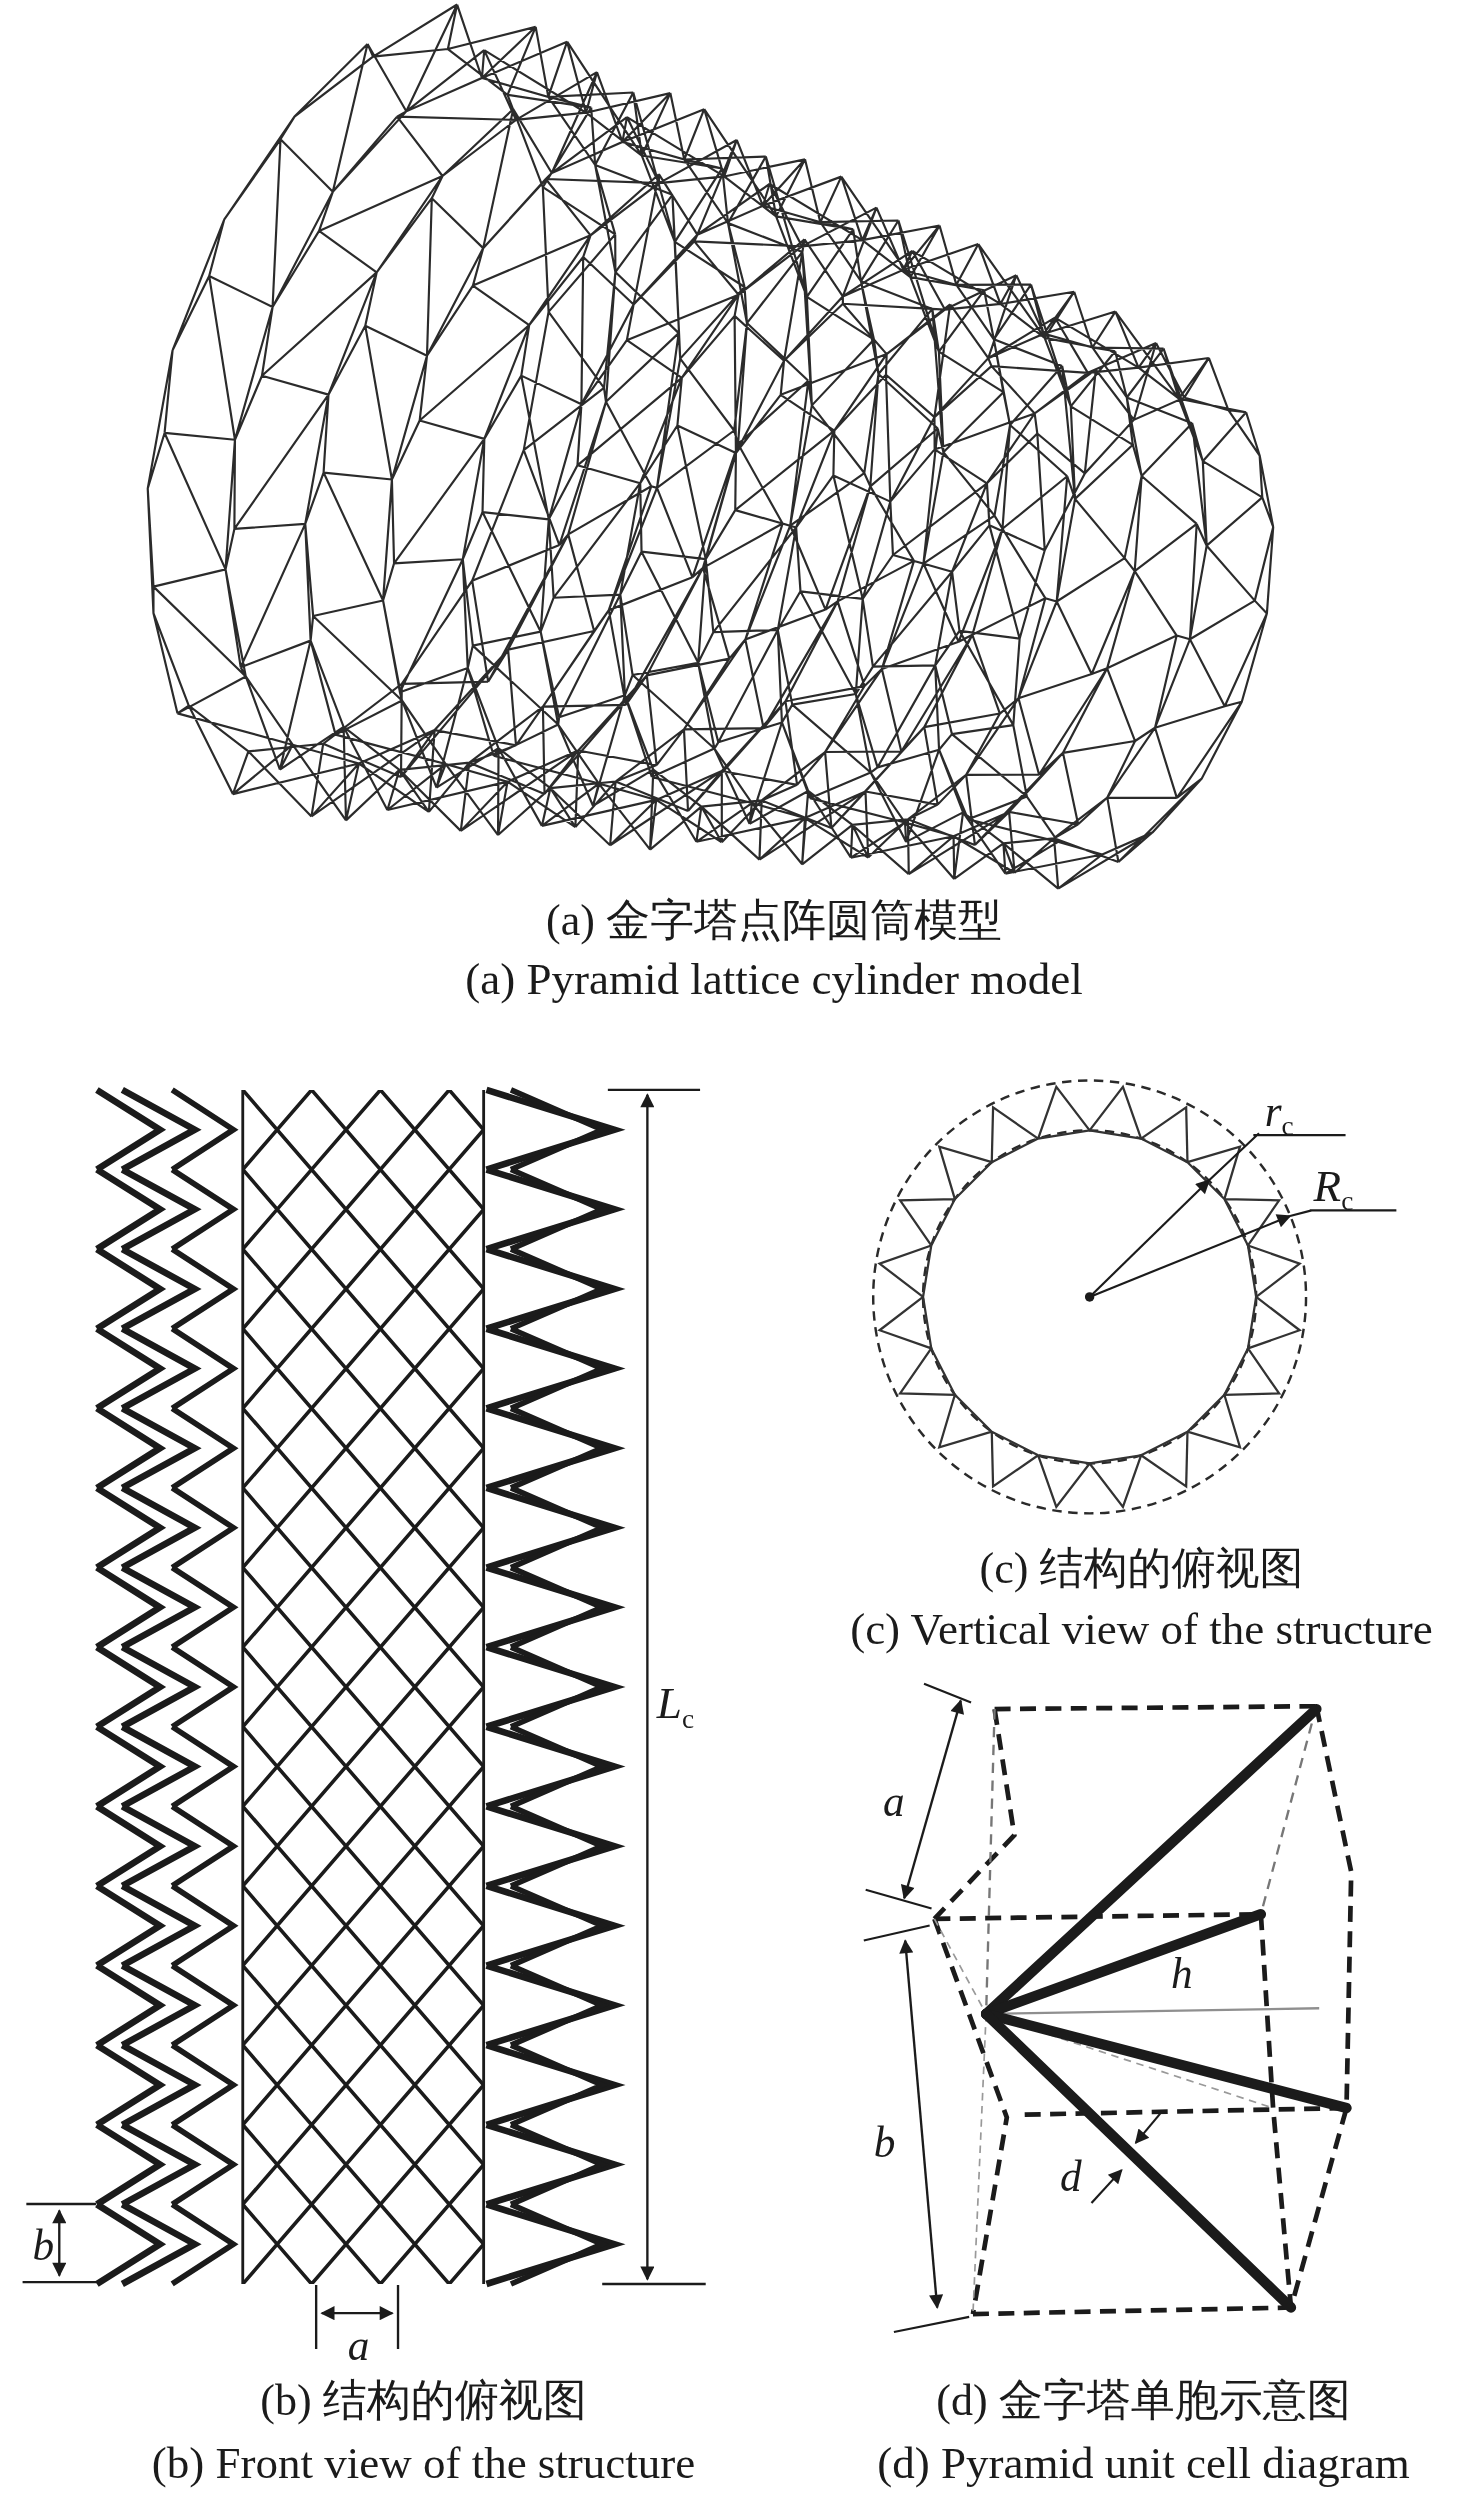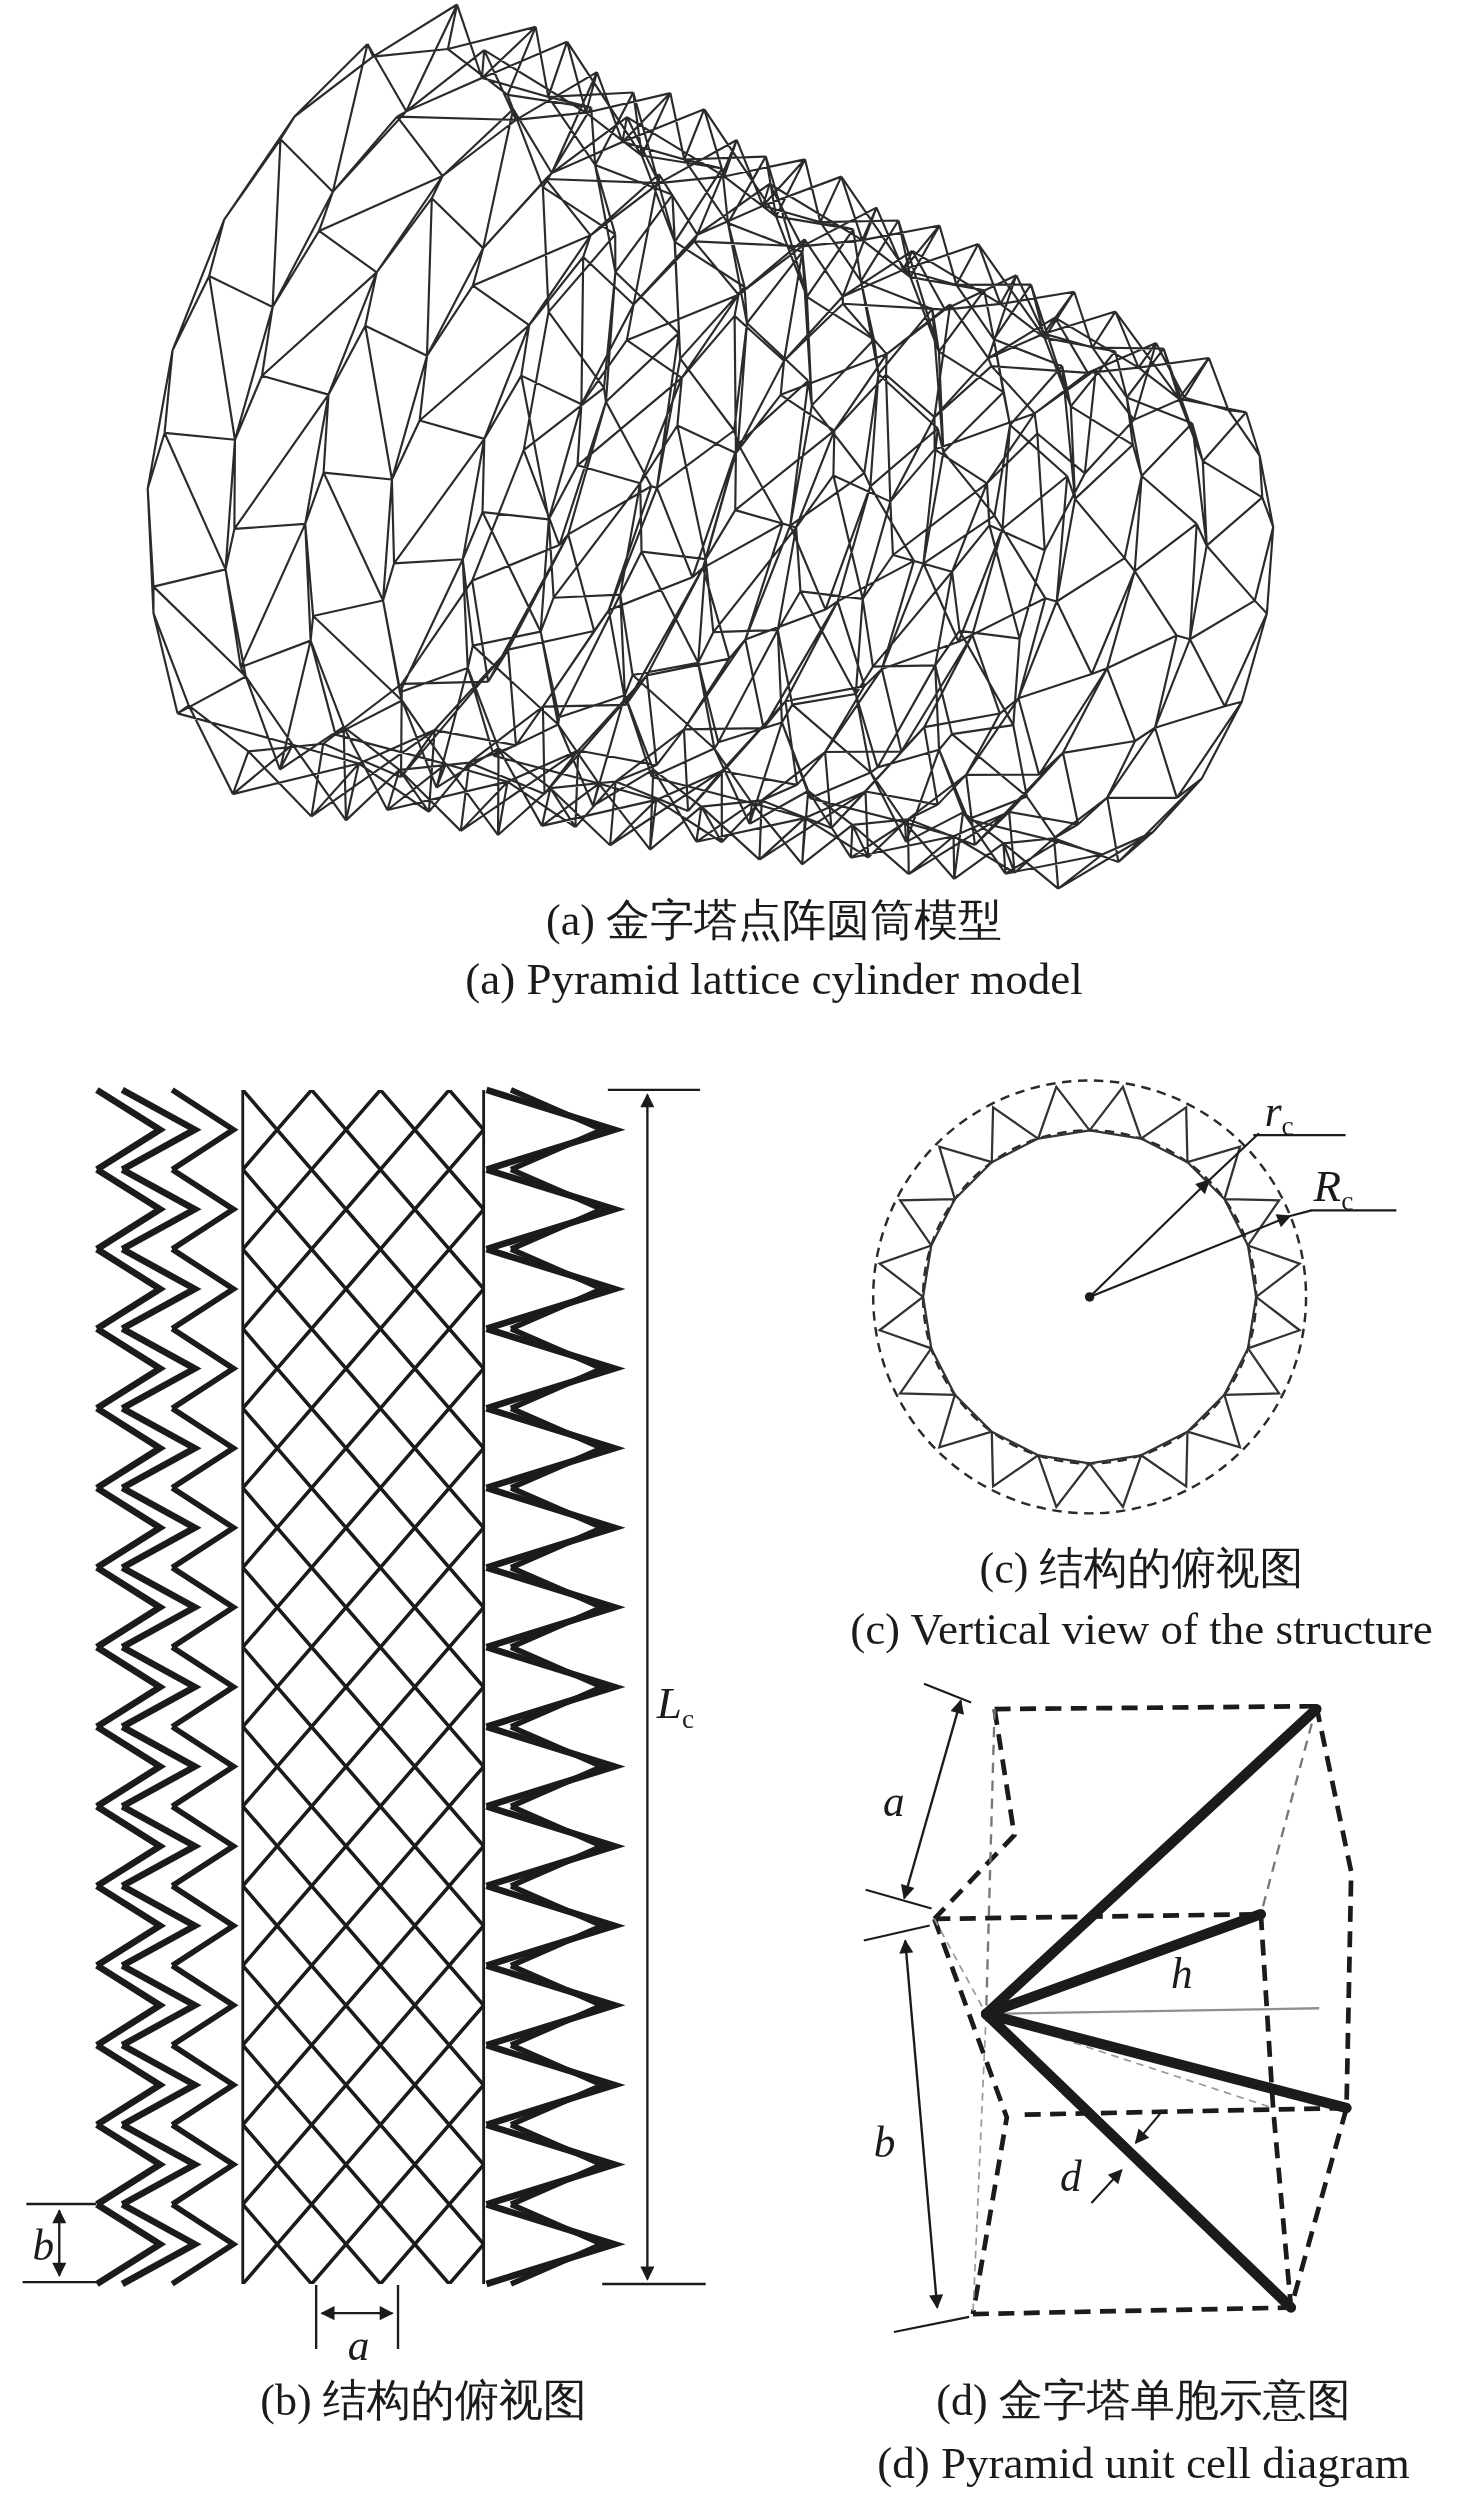--- a/index.html
+++ b/index.html
@@ -117,17 +117,18 @@
     <text class="mlabel sz46" x="1138" y="2328" text-anchor="middle">d</text>
   </svg>
 
   <div class="caption cap-zh" style="left:0;width:1482px;top:896px;">(a) 金字塔点阵圆筒模型</div>
   <div class="caption cap-en" style="left:0;width:1482px;top:954px;">(a) Pyramid lattice cylinder model</div>
 
   <div class="caption cap-zh" style="left:732px;width:753px;top:1544px;">(c) 结构的俯视图</div>
   <div class="caption cap-en" style="left:732px;width:753px;top:1604px;">(c) Vertical view of the structure</div>
 
   <div class="caption cap-zh" style="left:14px;width:753px;top:2376px;">(b) 结构的俯视图</div>
+  <div class="caption cap-en" style="left:14px;width:753px;top:2438px;">(b) Front view of the structure</div>
 
   <div class="caption cap-zh" style="left:734px;width:753px;top:2376px;">(d) 金字塔单胞示意图</div>
   <div class="caption cap-en" style="left:734px;width:753px;top:2438px;">(d) Pyramid unit cell diagram</div>
 </div>
 
 
 </body></html>

